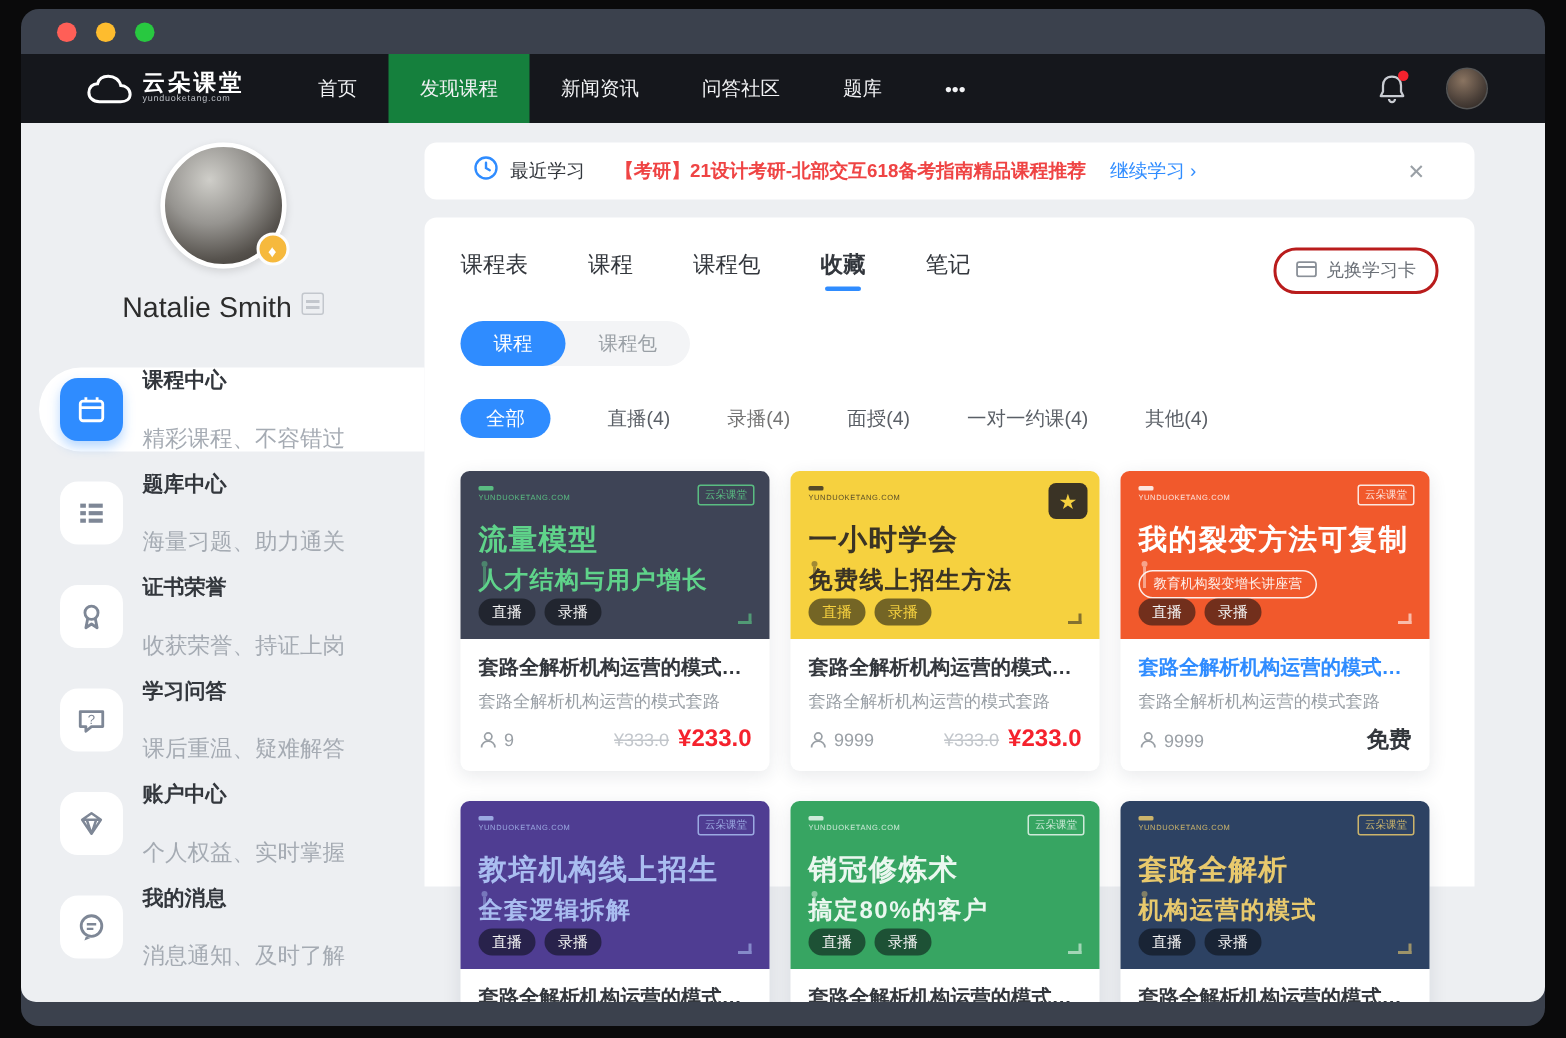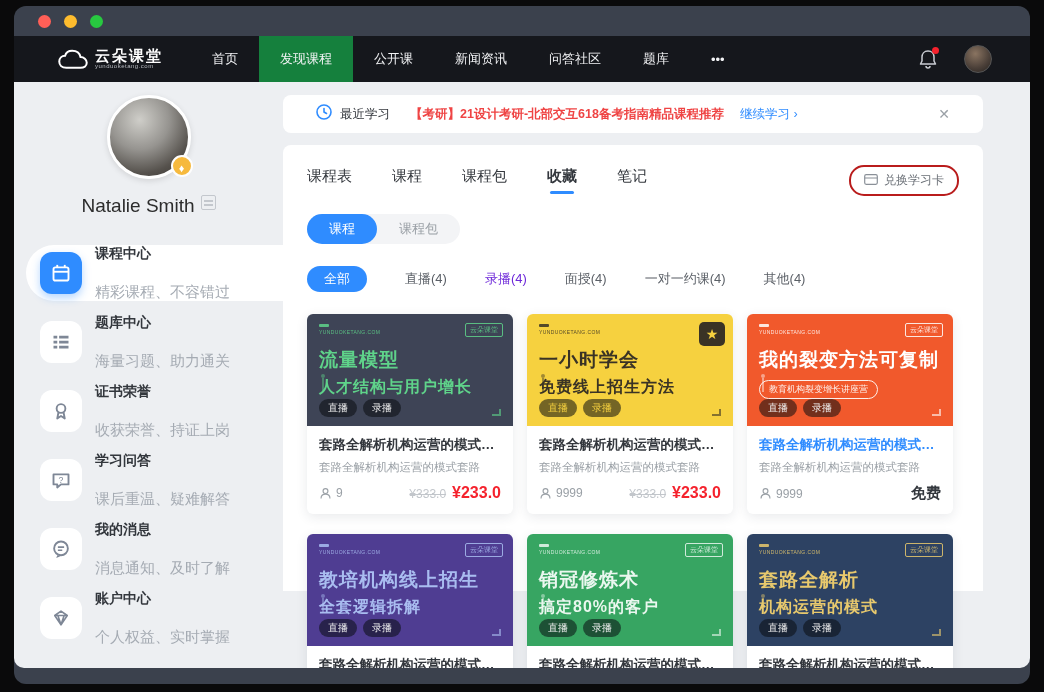--- a/index.html
+++ b/index.html
@@ -53,21 +53,21 @@
   .tab { font-size:15px; color:#33373d; margin-right:40px; cursor:pointer; position:relative; padding-bottom:8px; }
   .tab.active { font-weight:bold; }
   .tab.active::after { content:""; position:absolute; left:50%; transform:translateX(-50%); bottom:0; width:24px; height:3px; border-radius:2px; background:#2f8cff; }
   .exchange { margin-left:auto; display:flex; align-items:center; gap:6px; border:2px solid #b91c1c; border-radius:15px; padding:5px 13px; font-size:12px; color:#6b7077; cursor:pointer; }
   .switch { margin-top:18px; display:inline-flex; background:#f3f4f6; border-radius:15px; }
   .sw { font-size:13px; padding:6px 22px; border-radius:15px; color:#9aa0a6; cursor:pointer; }
   .sw.active { background:#2f8cff; color:#fff; }
   .filters { margin-top:22px; display:flex; align-items:center; }
   .f-pill { background:#2f8cff; color:#fff; font-size:13px; padding:4px 17px; border-radius:13px; cursor:pointer; }
   .f-item { font-size:13px; color:#5a5f66; margin-left:38px; cursor:pointer; }
-  .f-item.hl { color:#6d28d9; }
+  .f-item.hl { color:#737373; }
   .grid { margin-top:22px; display:grid; grid-template-columns:repeat(3,206px); column-gap:14px; row-gap:20px; }
   .card { background:#fff; border-radius:6px; box-shadow:0 3px 12px rgba(40,50,70,.10); cursor:pointer; }
   .cover { position:relative; height:112px; border-radius:6px 6px 0 0; padding:10px 12px; overflow:hidden; }
   .c1{background:#3e4456;color:#5fd38a}.c2{background:#f6d13f;color:#3a3325}.c3{background:#f1592c;color:#fff}
   .c4{background:#4f3d92;color:#a9bdf0}.c5{background:#37a562;color:#eaf7ef}.c6{background:#2d4263;color:#e8c96d}
   .brand { font-size:5px; letter-spacing:.4px; opacity:.85; }
   .brand::before { content:""; display:block; width:10px; height:3px; background:currentColor; margin-bottom:2px; border-radius:1px; }
   .cover-badge { position:absolute; right:10px; top:9px; border:1px solid currentColor; font-size:7px; padding:1px 4px; border-radius:2px; opacity:.85; }
   .star-badge { position:absolute; right:8px; top:8px; width:26px; height:24px; background:#3a3325; border-radius:5px; color:#f6d13f; font-size:14px; line-height:24px; text-align:center; }
   .cv-t1 { margin-top:12px; font-size:19px; font-weight:bold; letter-spacing:1px; }
@@ -108,21 +108,20 @@
           </svg>
       </span>
       <span class="logo-txt">
         <div class="t1">云朵课堂</div>
         <div class="t2">yunduoketang.com</div>
       </span>
     </div>
     <div class="nav-menu">
       <div class="nav-item">首页</div>
       <div class="nav-item active">发现课程</div>
-      <div class="nav-item">公开课</div>
       <div class="nav-item">新闻资讯</div>
       <div class="nav-item">问答社区</div>
       <div class="nav-item">题库</div>
       <div class="nav-item">•••</div>
     </div>
     <div class="nav-right">
       <div class="bell">
         <svg width="20" height="22" viewBox="0 0 20 22">
             <path d="M10 3 C6 3 4 6 4 9 L4 13 L2.5 16 L17.5 16 L16 13 L16 9 C16 6 14 3 10 3 Z M8 18 a2 2 0 0 0 4 0" fill="none" stroke="#c9ccd2" stroke-width="1.5" stroke-linejoin="round"></path>
           </svg>
@@ -198,40 +197,40 @@
               </svg>
           </span>
           <span class="s-txt">
             <div class="s-title">学习问答</div>
             <div class="s-sub">课后重温、疑难解答</div>
           </span>
         </div>
         <div class="side-item">
           <span class="s-icon">
             <svg width="20" height="20" viewBox="0 0 16 16">
+                <path d="M3 6 L8 2.5 L13 6 L8 13.5 Z M3 6 L13 6 M8 13.5 L5.5 6 M8 13.5 L10.5 6" fill="none" stroke="currentColor" stroke-width="1.3" stroke-linejoin="round"></path>
+              </svg>
+          </span>
+          <span class="s-txt">
+            <div class="s-title">账户中心</div>
+            <div class="s-sub">个人权益、实时掌握</div>
+          </span>
+        </div>
+        <div class="side-item">
+          <span class="s-icon">
+            <svg width="20" height="20" viewBox="0 0 16 16">
                 <circle cx="8" cy="7.5" r="5.5" fill="none" stroke="currentColor" stroke-width="1.5"></circle>
                 <path d="M5 13 L4.2 15.2 L7.5 13.8" fill="currentColor"></path>
                 <line x1="5.5" y1="6.5" x2="10.5" y2="6.5" stroke="currentColor" stroke-width="1.3"></line>
                 <line x1="5.5" y1="9" x2="9" y2="9" stroke="currentColor" stroke-width="1.3"></line>
               </svg>
           </span>
           <span class="s-txt">
             <div class="s-title">我的消息</div>
             <div class="s-sub">消息通知、及时了解</div>
-          </span>
-        </div>
-        <div class="side-item">
-          <span class="s-icon">
-            <svg width="20" height="20" viewBox="0 0 16 16">
-                <path d="M3 6 L8 2.5 L13 6 L8 13.5 Z M3 6 L13 6 M8 13.5 L5.5 6 M8 13.5 L10.5 6" fill="none" stroke="currentColor" stroke-width="1.3" stroke-linejoin="round"></path>
-              </svg>
-          </span>
-          <span class="s-txt">
-            <div class="s-title">账户中心</div>
-            <div class="s-sub">个人权益、实时掌握</div>
           </span>
         </div>
       </div>
     </div>
 
     <div class="main">
       <div class="notice">
         <span>
           <svg width="16" height="16" viewBox="0 0 16 16">
               <circle cx="8" cy="8" r="7" fill="none" stroke="#2f8cff" stroke-width="1.6"></circle>

